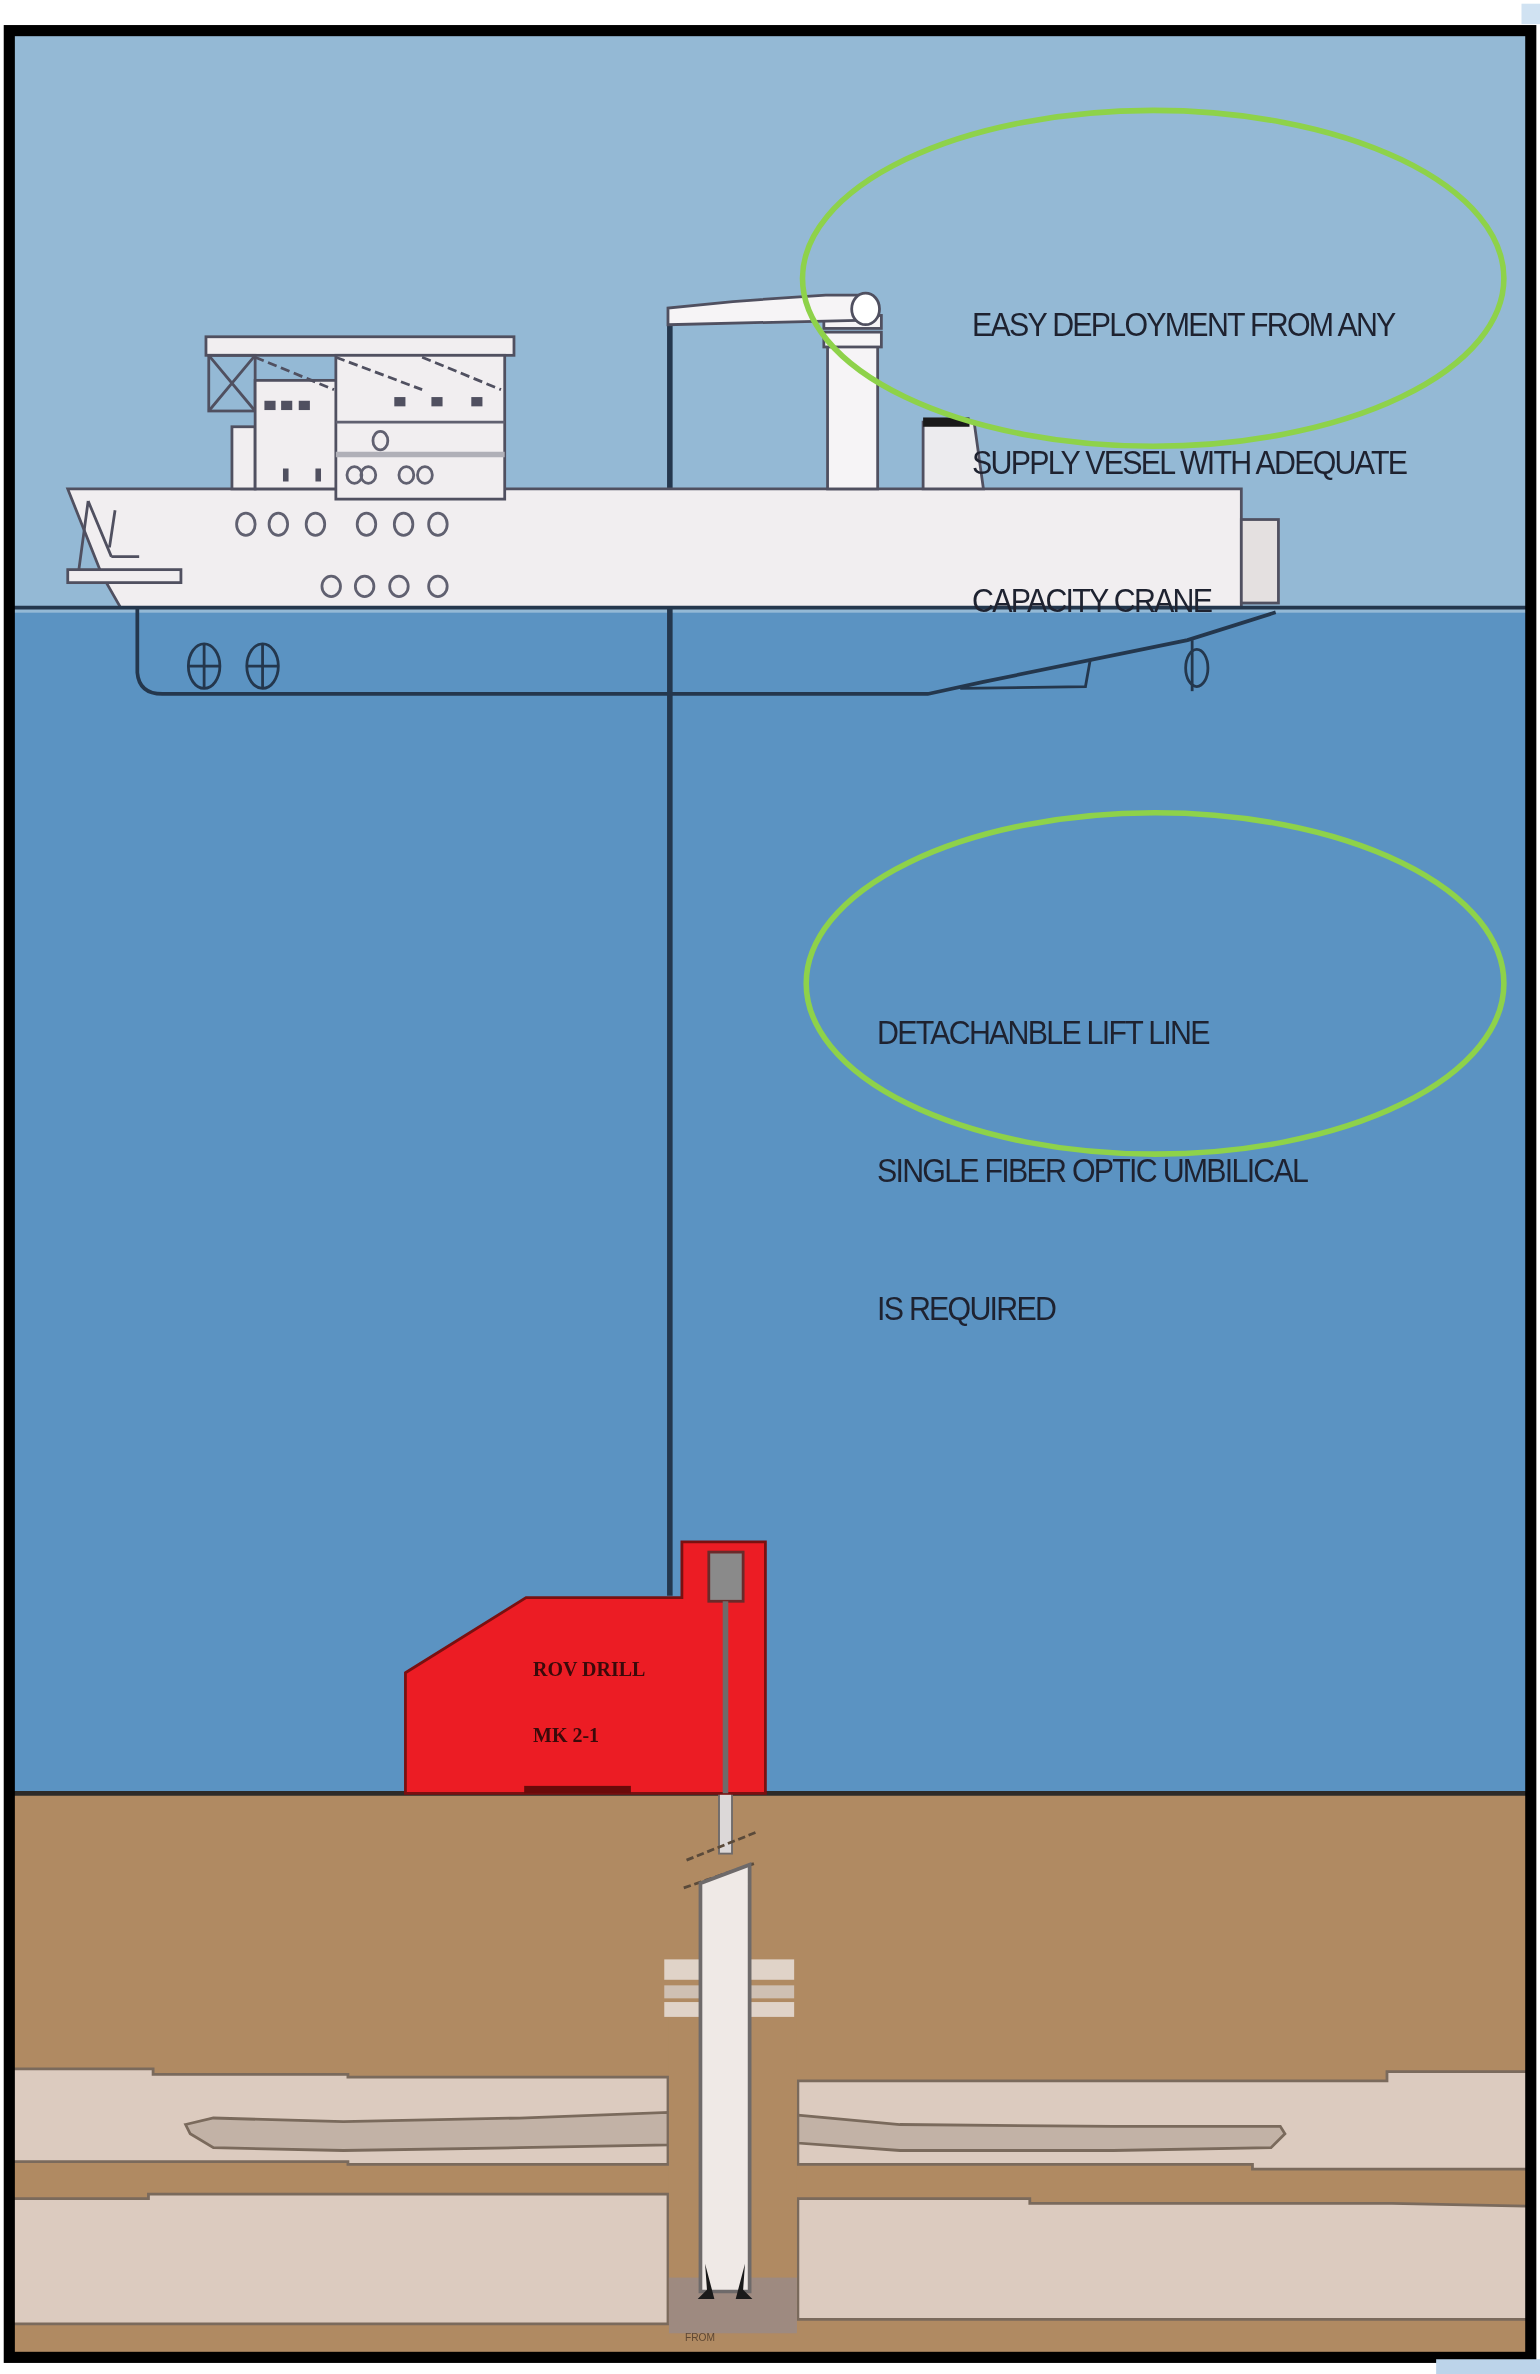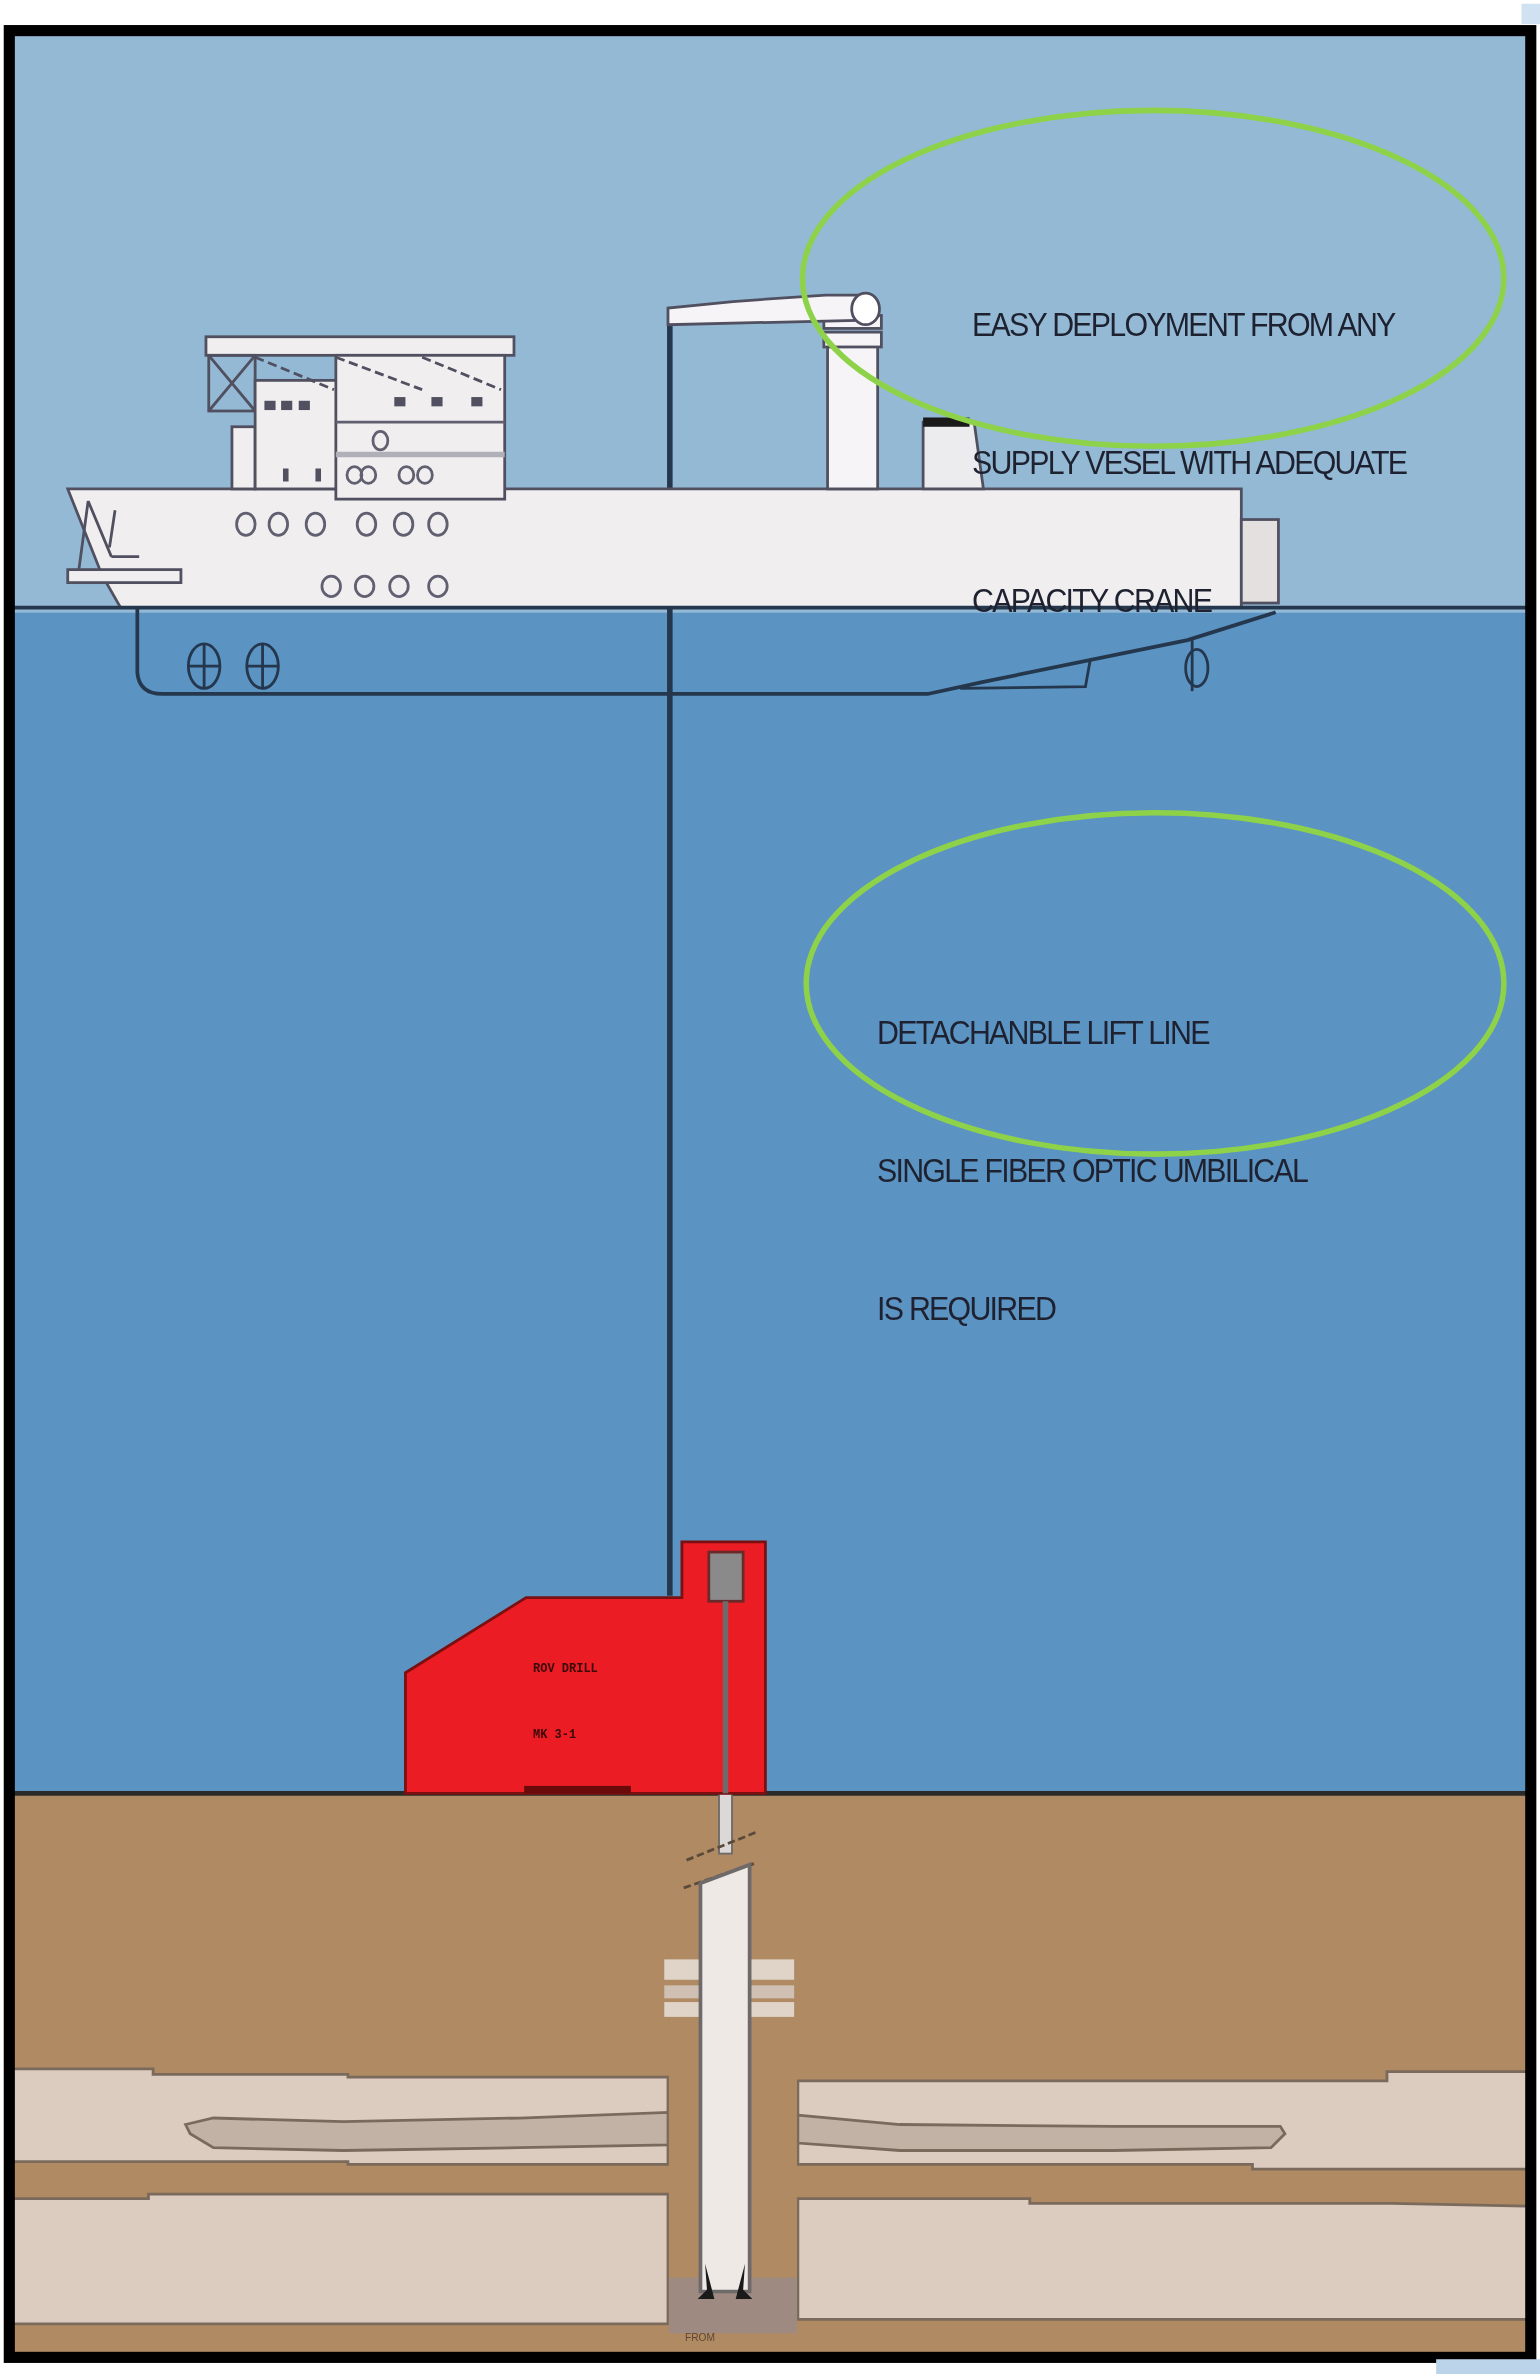--- a/index.html
+++ b/index.html
@@ -3,21 +3,21 @@
 <meta charset="utf-8">
 <style>
   html, body { margin: 0; padding: 0; background: #ffffff; }
   body { width: 1541px; height: 2375px; position: relative; overflow: hidden; font-family: "Liberation Sans", sans-serif; }
   #stage { position: absolute; left: 0; top: 0; width: 1538px; height: 2375px; }
   .callout-text {
     position: absolute; font-family: "Liberation Sans", sans-serif; font-size: 33px; line-height: 46px;
     color: #1e2230; letter-spacing: -1.9px; white-space: pre; transform: scaleX(0.92); transform-origin: left top;
   }
   .rov-text {
-    position: absolute; font-family: Liberation Mono, monospace; font-size: 12px; line-height: 22px;
+    position: absolute; font-family: Liberation Serif, serif; font-size: 20px; line-height: 22px;
     color: #3a0a0a; font-weight: bold; white-space: pre;
   }
   .res-text {
     position: absolute; font-family: "Liberation Sans", sans-serif; font-size: 10.2px; line-height: 15px;
     color: #3a2a20; white-space: pre; opacity: 0.7;
   }
 </style>
 </head>
 <body>
 
@@ -162,21 +162,21 @@
   
   <div class="callout-text" style="left:877px;top:918px;">
     <div>DETACHANBLE LIFT LINE</div>
     <div>SINGLE FIBER OPTIC UMBILICAL</div>
     <div>IS REQUIRED</div>
   </div>
 
   
   <div class="rov-text" style="left:533px;top:1614px;">
     <div>ROV DRILL</div>
-    <div>MK 3-1</div>
+    <div>MK 2-1</div>
   </div>
 
   
   <div class="res-text" style="left:685px;top:2300px;">
     <div>FROM</div>
     
   </div>
 </div>
 
 

